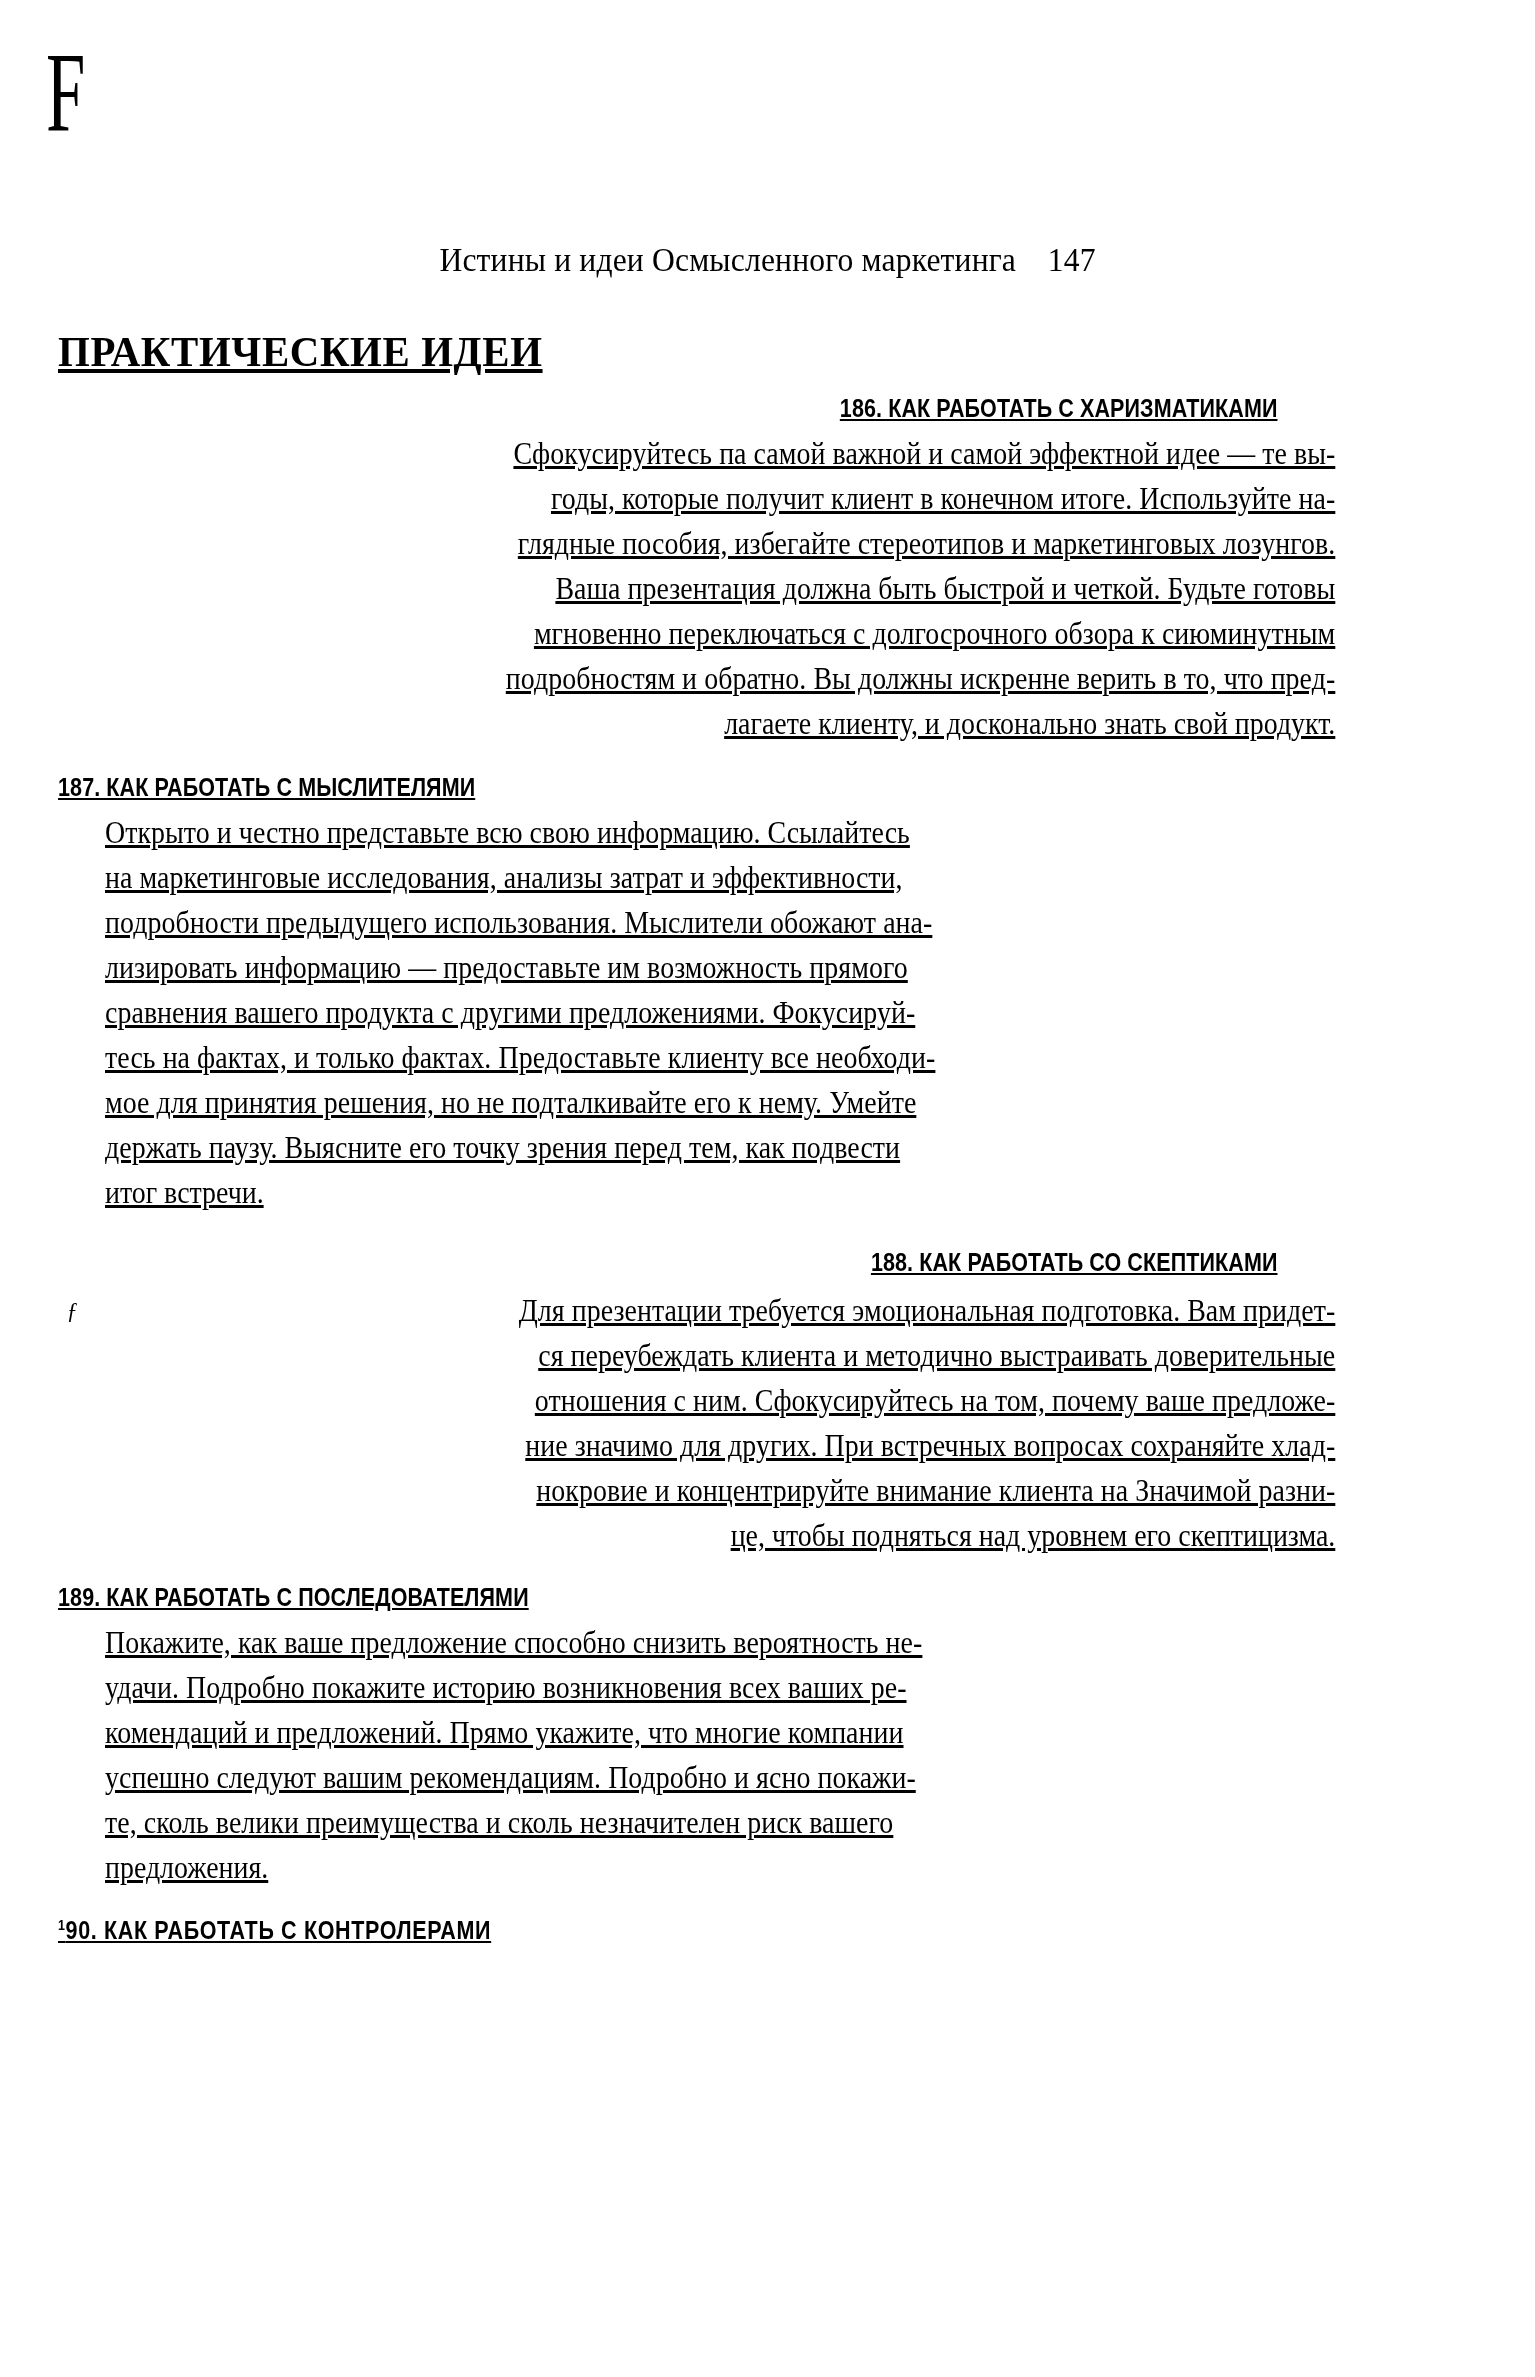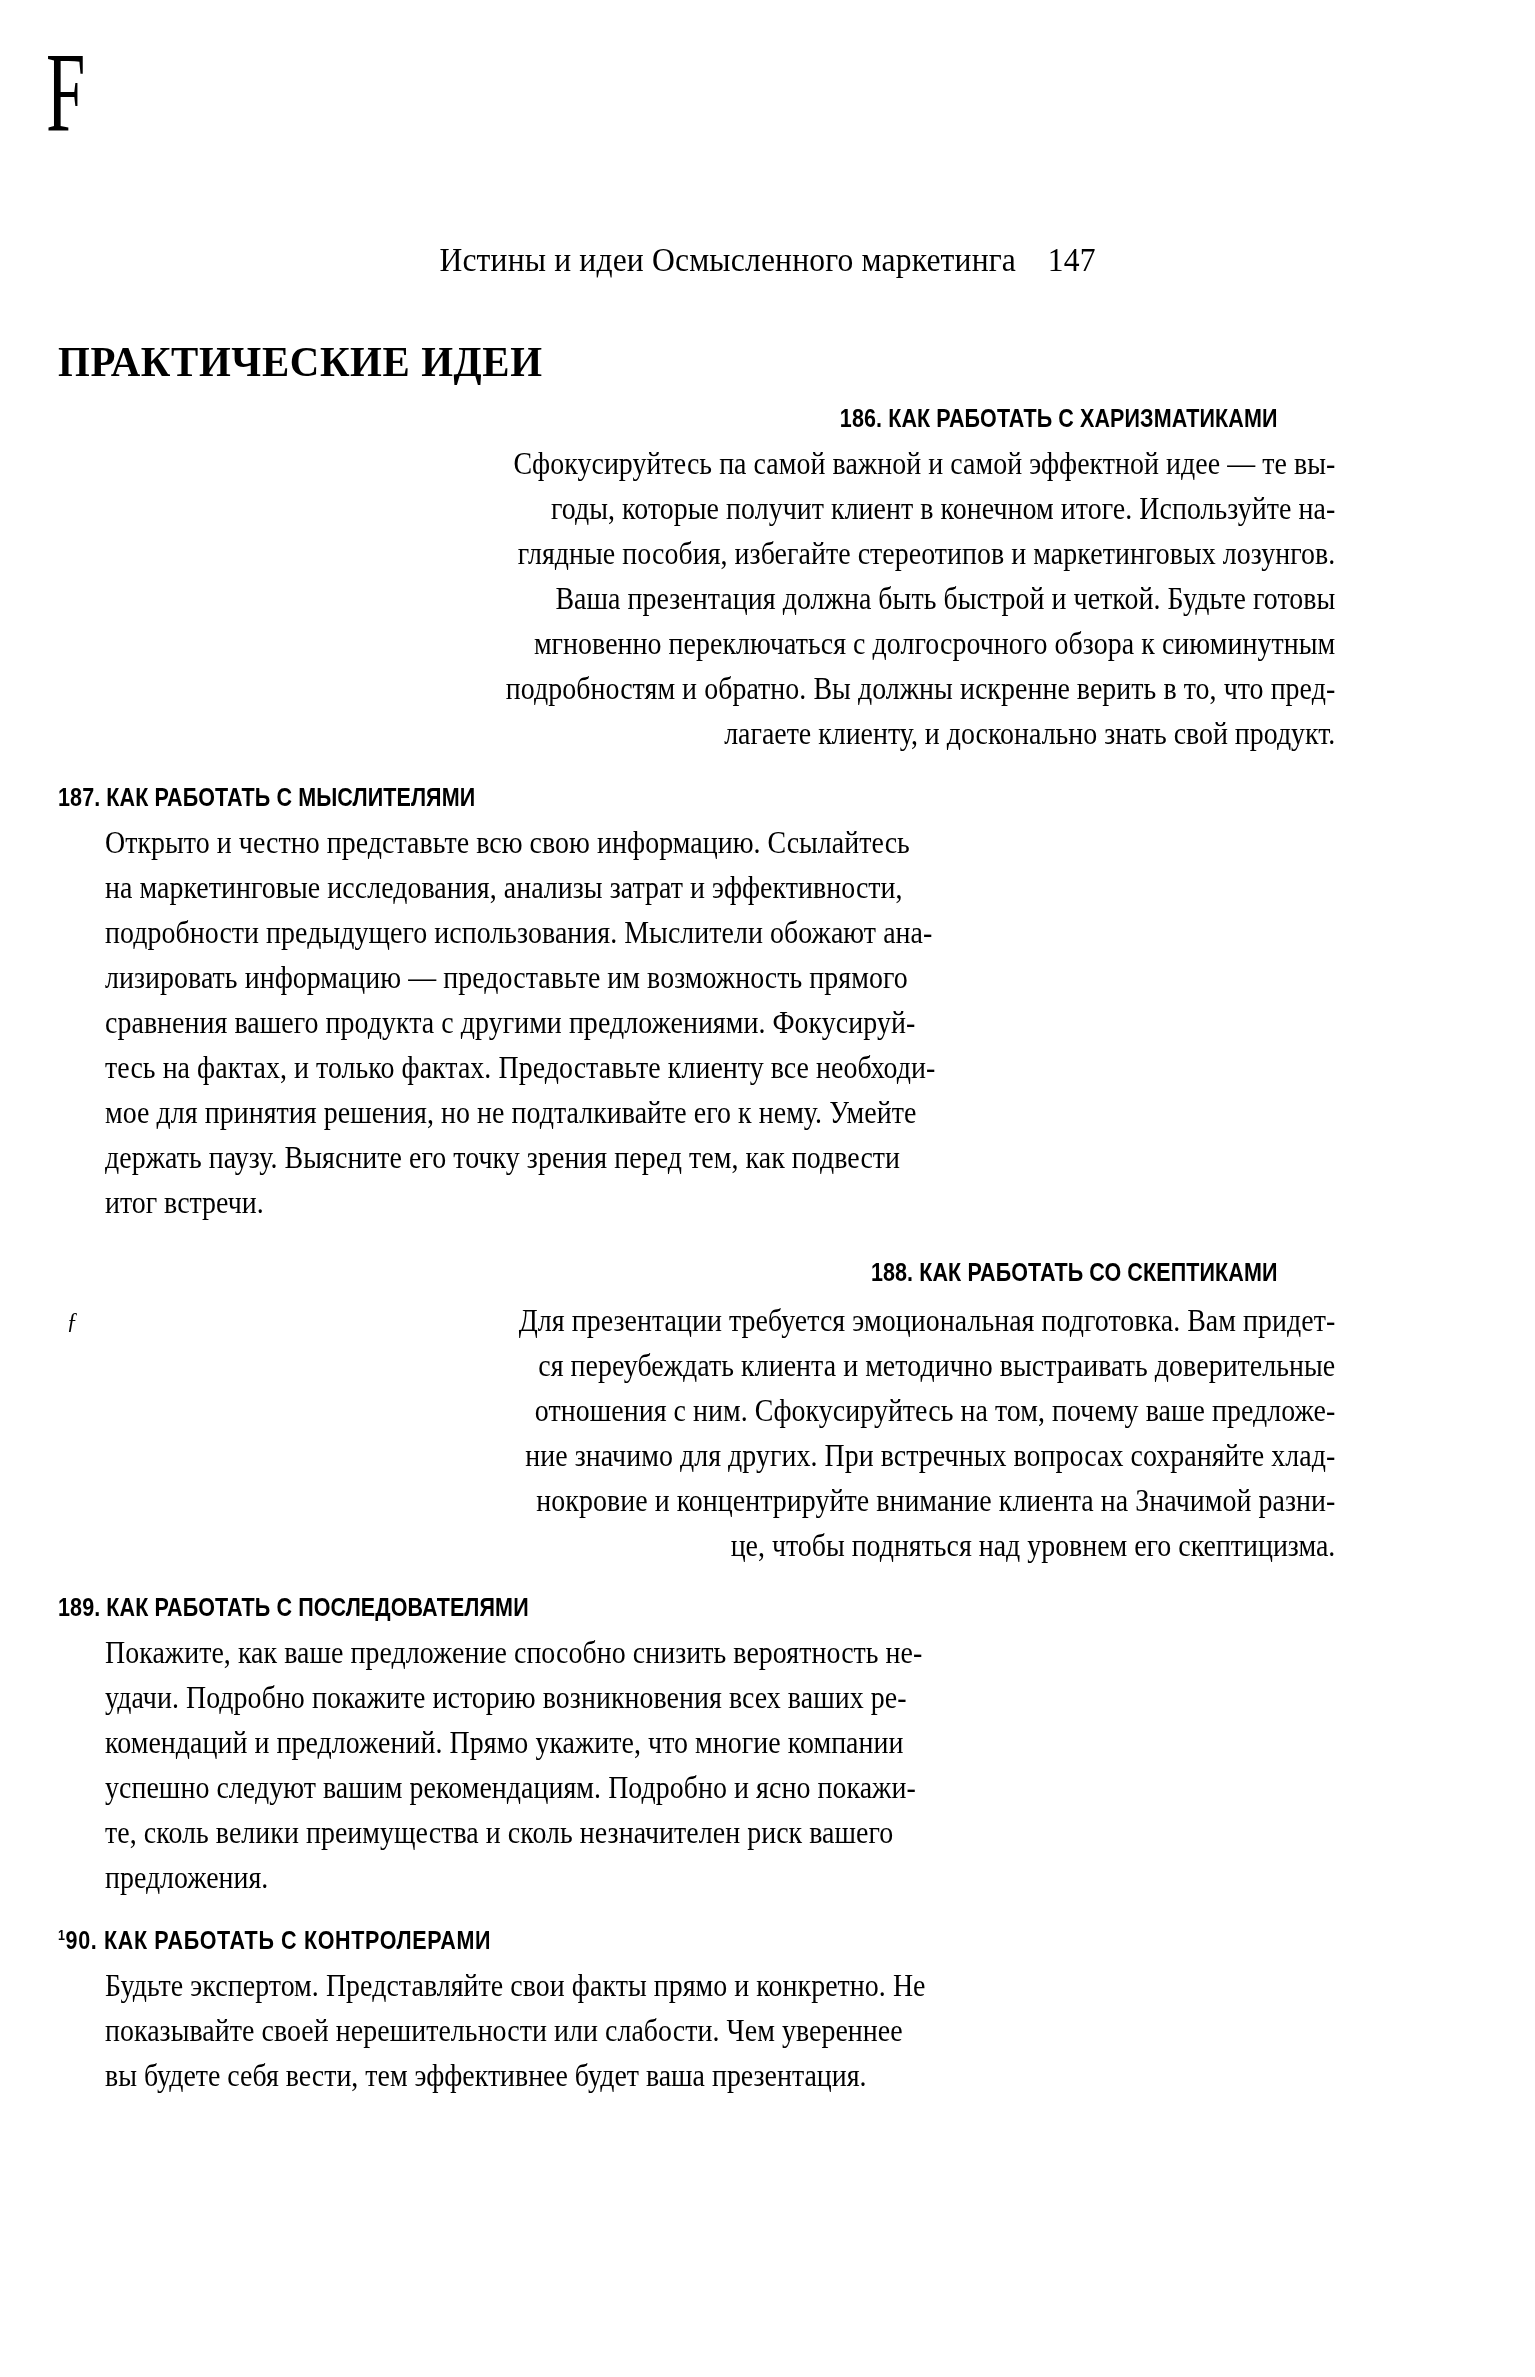--- a/index.html
+++ b/index.html
@@ -53,22 +53,23 @@
     transform-origin: center top;
   }
   .running-header .folio {
     margin-left: 34px;
   }
 
   
   .content {
     position: absolute;
     left: 58px;
-    top: 339px;
+    top: 329px;
     width: 1418px;
+    text-decoration: underline;
   }
 
   .section-title {
     font-family: "Liberation Serif", "DejaVu Serif", serif;
     font-weight: 700;
     font-size: 43px;
     line-height: 1.05;
     letter-spacing: 0.015em;
     margin: 0 0 19.5px 0;
     transform: scaleX(0.95);
@@ -209,22 +210,17 @@
         <span class="ln j">успешно следуют вашим рекомендациям. Подробно и ясно покажи-</span>
         <span class="ln j">те, сколь велики преимущества и сколь незначителен риск вашего</span>
         <span class="ln">предложения.</span>
       </div>
     </section>
 
     <section class="entry e190">
       <h2 class="entry-heading">
         <span class="sup-digit">1</span><span>90. КАК РАБОТАТЬ С КОНТРОЛЕРАМИ</span>
       </h2>
-      <div class="entry-body">
-        <span class="ln first j">Будьте экспертом. Представляйте свои факты прямо и конкретно. Не</span>
-        <span class="ln j">показывайте своей нерешительности или слабости. Чем увереннее</span>
-        <span class="ln">вы будете себя вести, тем эффективнее будет ваша презентация.</span>
-      </div>
     </section>
 
   </div>
 </div>
 
 
 </body></html>

